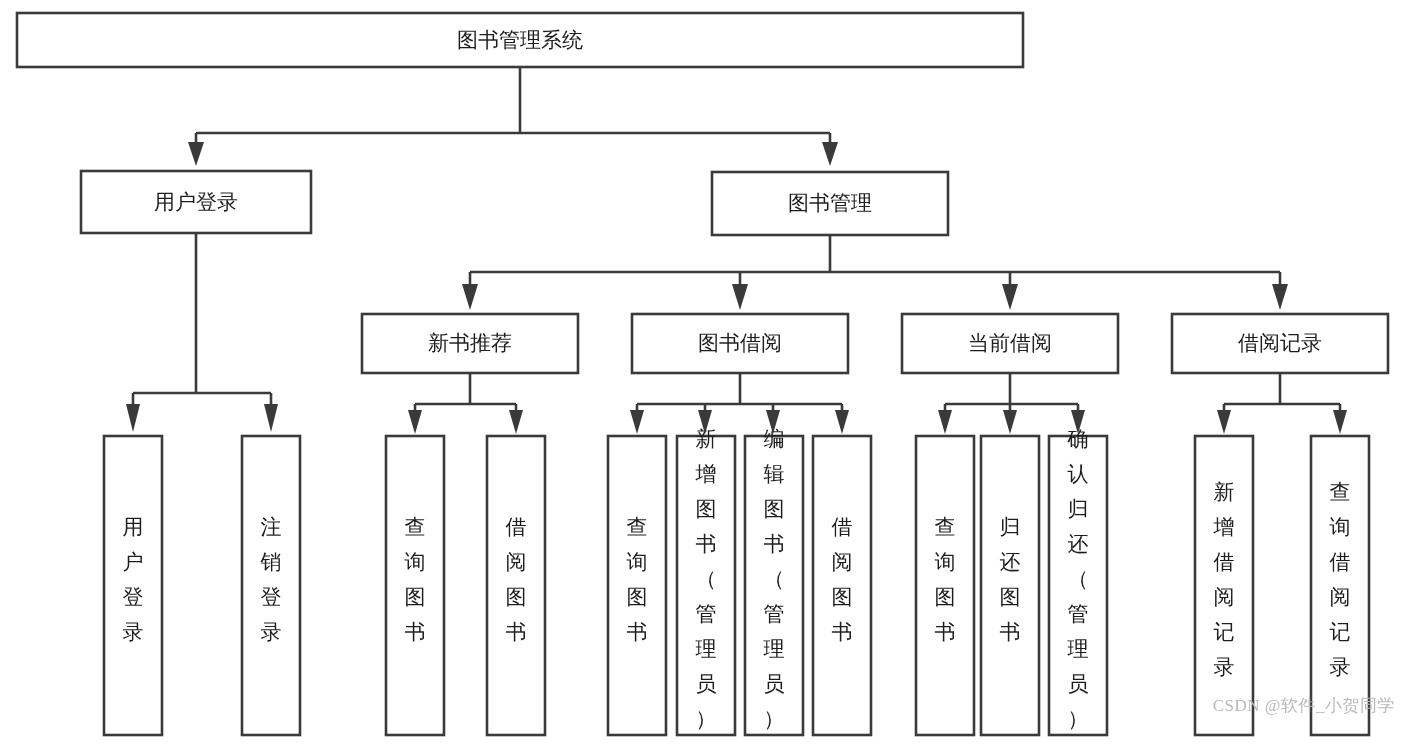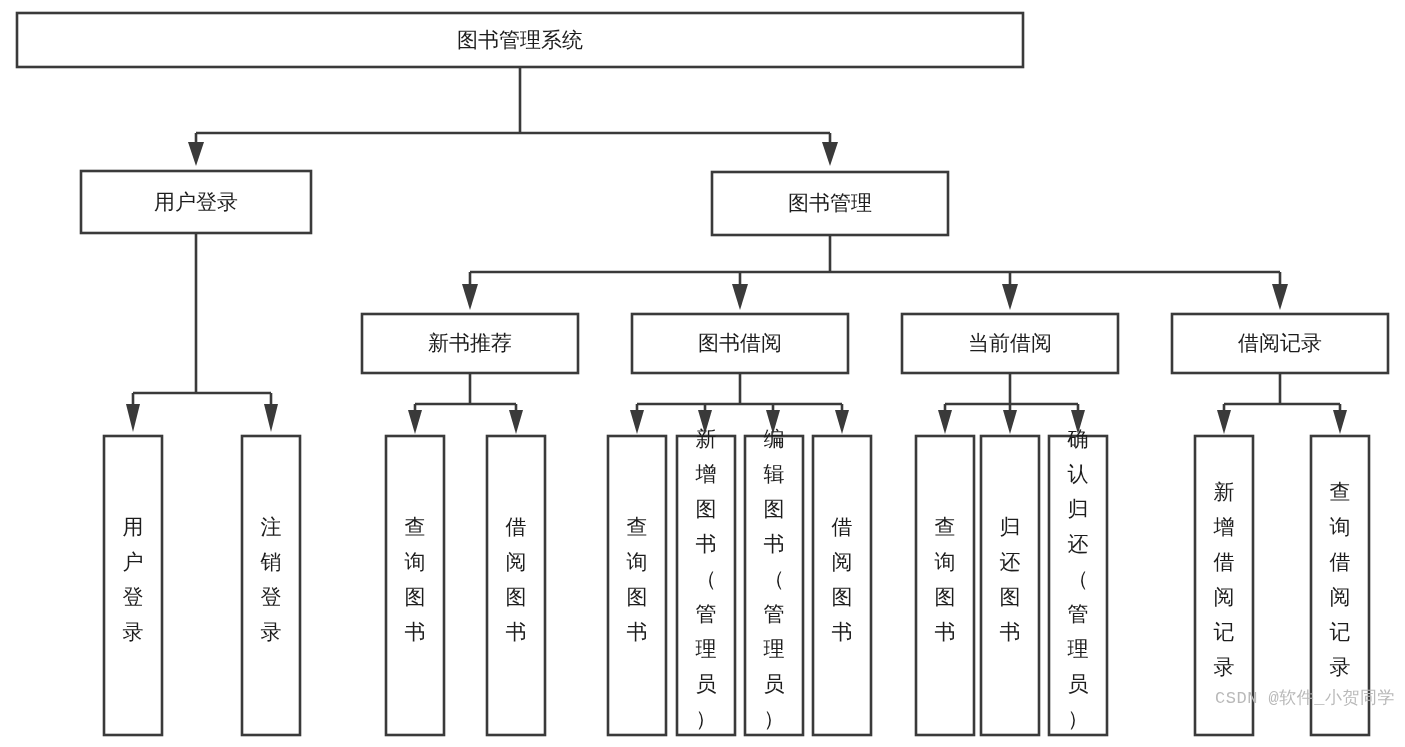--- a/index.html
+++ b/index.html
@@ -52,22 +52,22 @@
   }
   .leaf-label {
     font-family: "DejaVu Sans", "Liberation Sans", sans-serif;
     fill: #1d1d1d;
     font-size: 21px;
     text-anchor: middle;
   }
   .watermark {
     position: absolute;
     right: 10px;
-    bottom: 16px;
-    font-family: Liberation Mono, monospace;
+    bottom: 8px;
+    font-family: Liberation Serif, serif;
     font-size: 17px;
     color: #b9b9b9;
     letter-spacing: 0.5px;
     white-space: nowrap;
     pointer-events: none;
   }
 </style>
 </head>
 <body>
 

